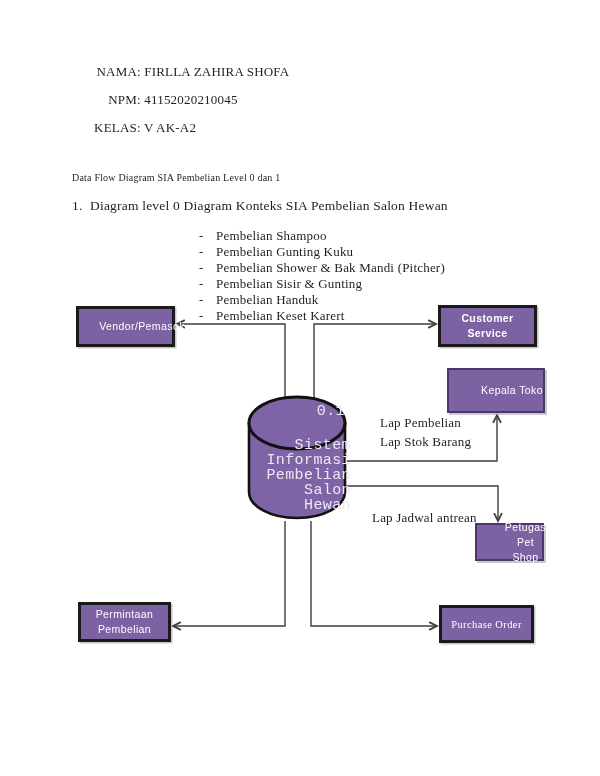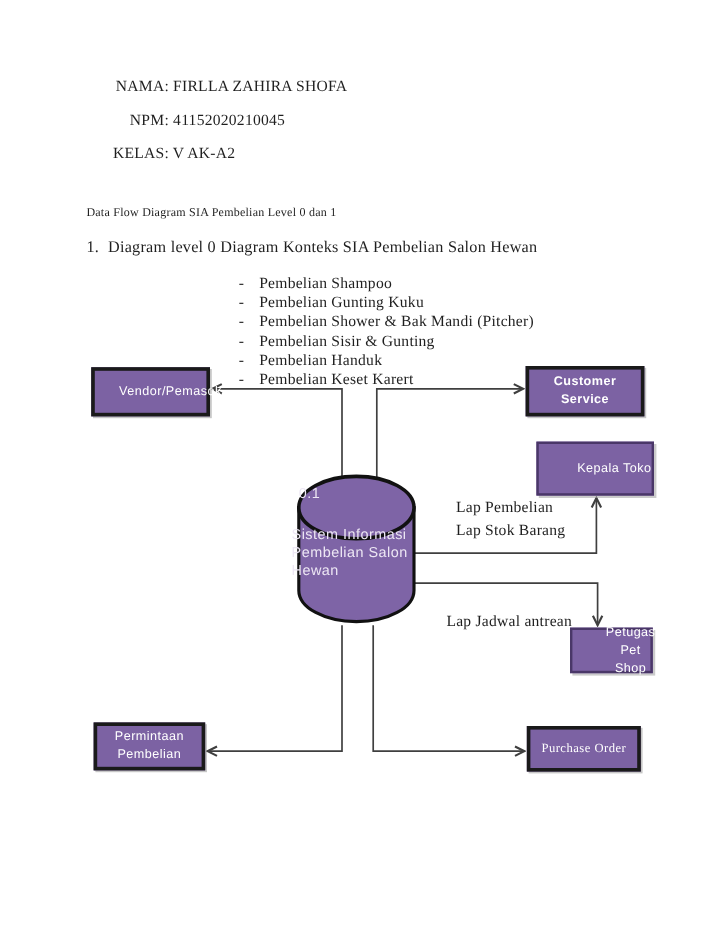--- a/index.html
+++ b/index.html
@@ -40,22 +40,22 @@
     color:#ffffff;
     font-family:"Liberation Sans", sans-serif;
     font-size:10.5px;letter-spacing:.4px;
     display:flex;flex-direction:column;align-items:center;justify-content:center;
     text-align:center;line-height:15px;
   }
   .node.thick{border:3px solid var(--thick-border);box-shadow:1.5px 1.5px 0 rgba(130,130,130,.45);}
   .node.thin{border:2px solid var(--thin-border);box-shadow:2px 2px 0 rgba(160,160,160,.55);padding-left:32px;}
   .cyl-text{
     position:absolute;z-index:2;color:#EDE7F4;
-    font-family:Liberation Sans, sans-serif;
-    font-size:12px;letter-spacing:.4px;text-align:left;line-height:15px;
+    font-family:Liberation Mono, monospace;
+    font-size:15px;letter-spacing:.4px;text-align:right;line-height:15px;
   }
   .flow-label{position:absolute;z-index:2;font-size:13px;letter-spacing:.2px;white-space:nowrap;color:#1f1f1f;margin-left:20px;}
 </style>
 </head>
 <body>
 
 <div class="page">
 
   <div class="field-row" style="top:64px;">
     <span class="lbl">NAMA</span><span>: FIRLLA ZAHIRA SHOFA</span>

